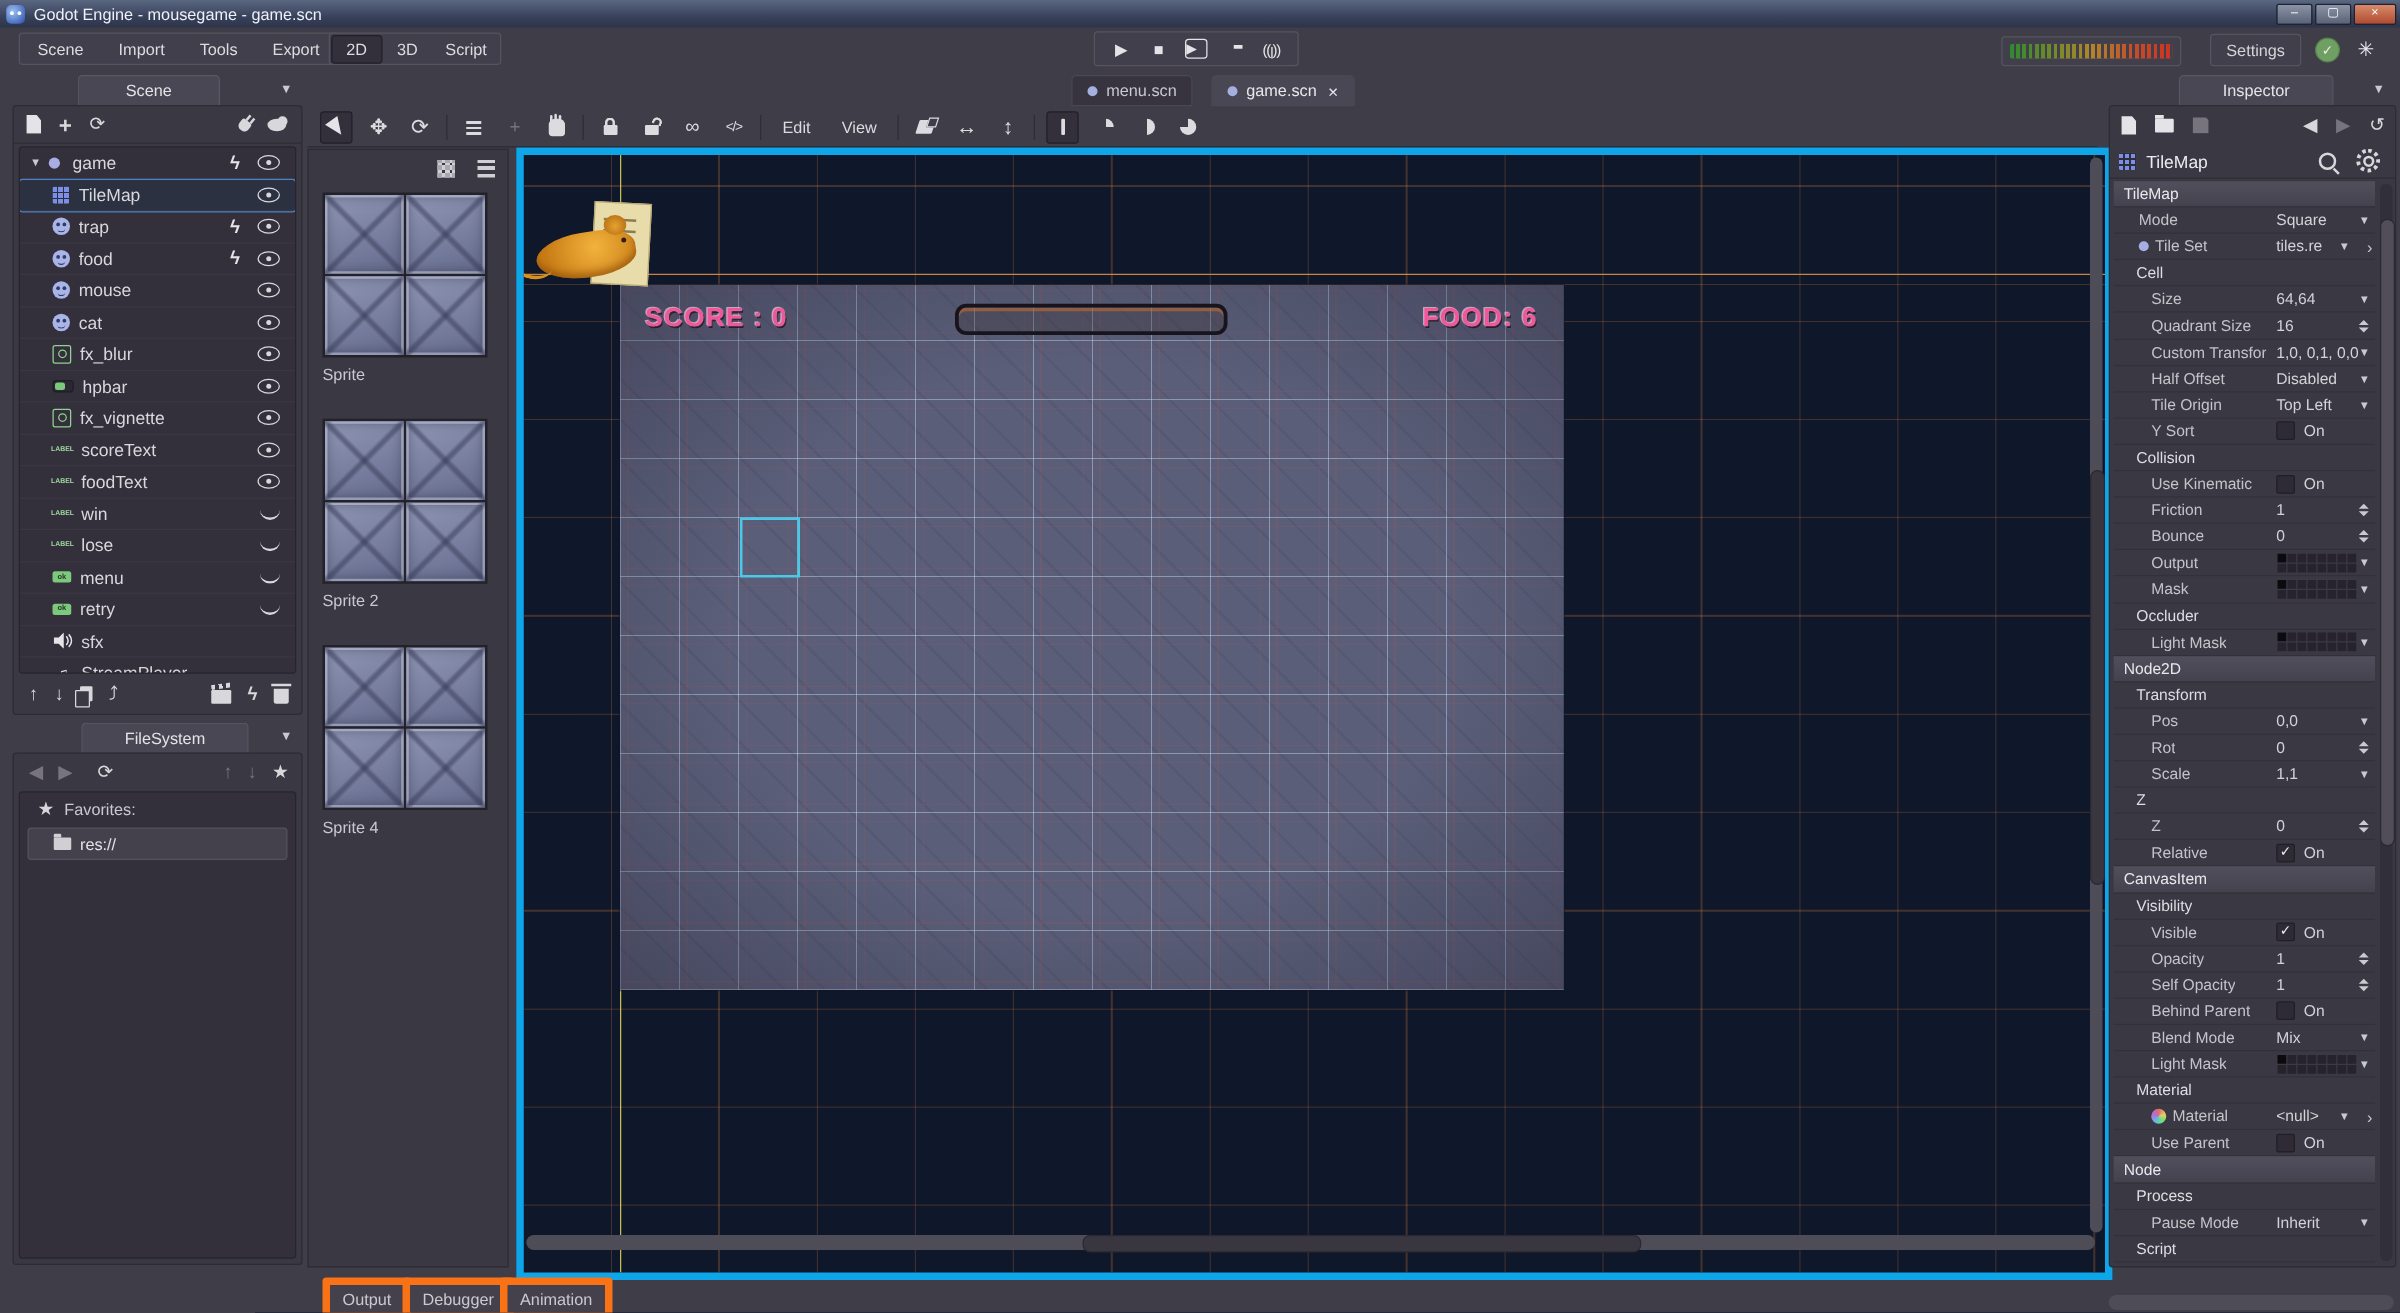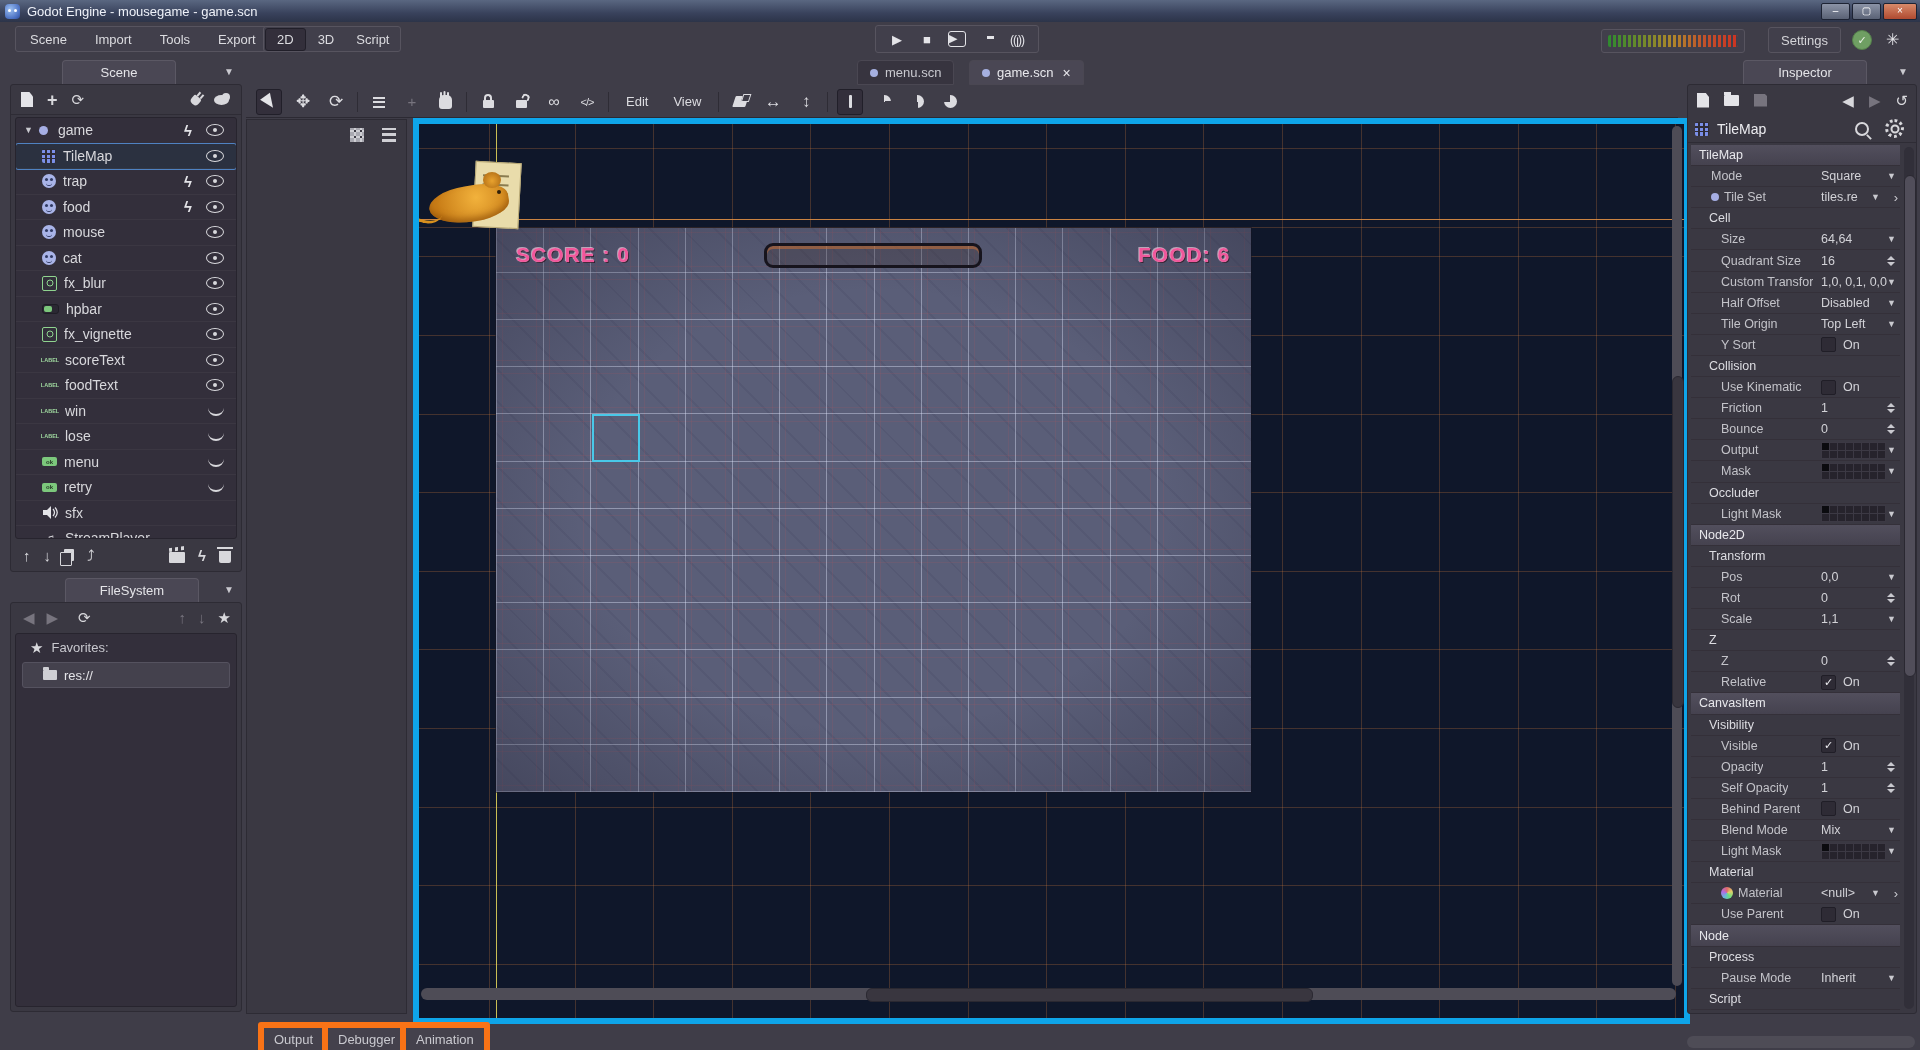--- a/index.html
+++ b/index.html
@@ -494,20 +494,47 @@
       <span class="pie q3"></span>
     </span>
 </div>
 
 <div class="panel" style="left:246px;top:119px;width:159px;height:893px;border-radius:0;">
   <div style="position:absolute;right:10px;top:8px;display:flex;gap:18px;">
     <span class="grid-view-ic"></span>
     <span class="list-view-ic"></span>
   </div>
   <div id="palette-tiles" style="position:absolute;left:11px;top:34px;">
+      <div style="margin-bottom: 28px;">
+        <div class="ptile-prev">
+          <i></i>
+          <i></i>
+          <i></i>
+          <i></i>
+        </div>
+        <div class="ptile-label">Sprite</div>
+      </div>
+      <div style="margin-bottom: 28px;">
+        <div class="ptile-prev">
+          <i></i>
+          <i></i>
+          <i></i>
+          <i></i>
+        </div>
+        <div class="ptile-label">Sprite 2</div>
+      </div>
+      <div style="margin-bottom: 28px;">
+        <div class="ptile-prev">
+          <i></i>
+          <i></i>
+          <i></i>
+          <i></i>
+        </div>
+        <div class="ptile-label">Sprite 4</div>
+      </div>
     </div>
 </div>
 
 <div id="canvas">
   <div id="grid"></div>
   <div id="axis-v"></div>
   <div id="axis-h"></div>
   <div id="game-scene"></div>
   <div id="tile-cursor"></div>
 

